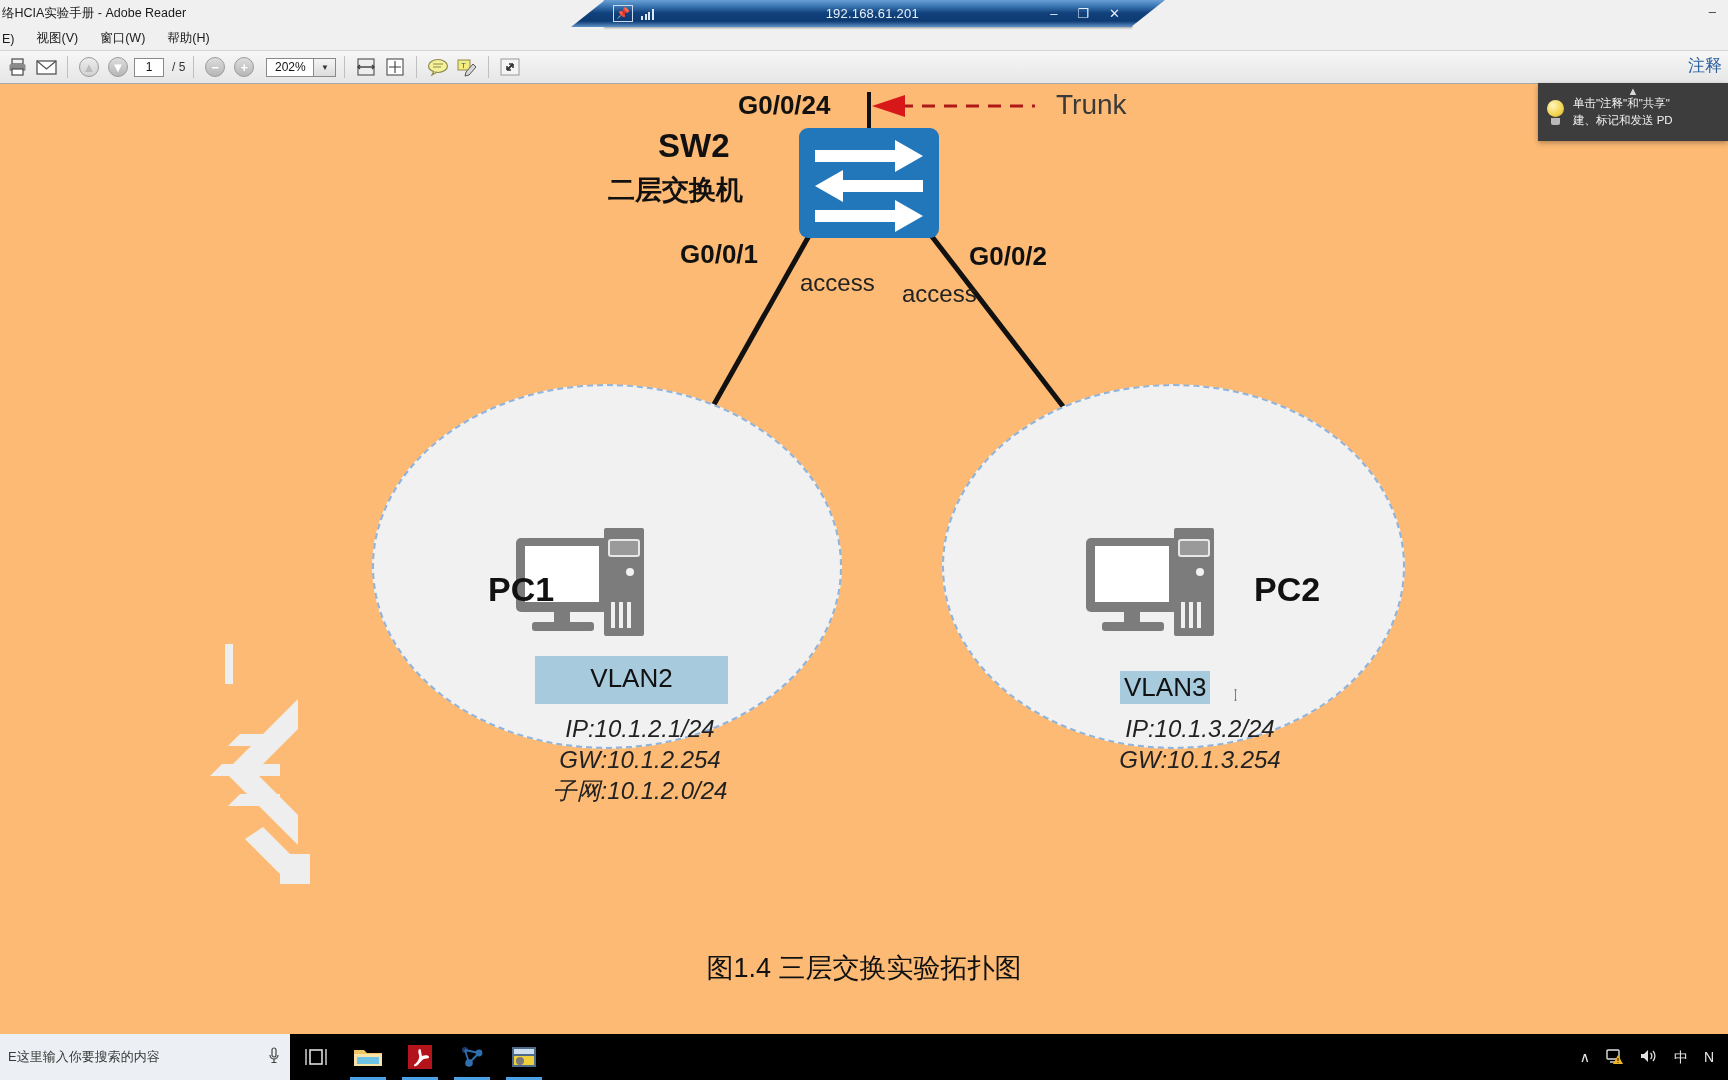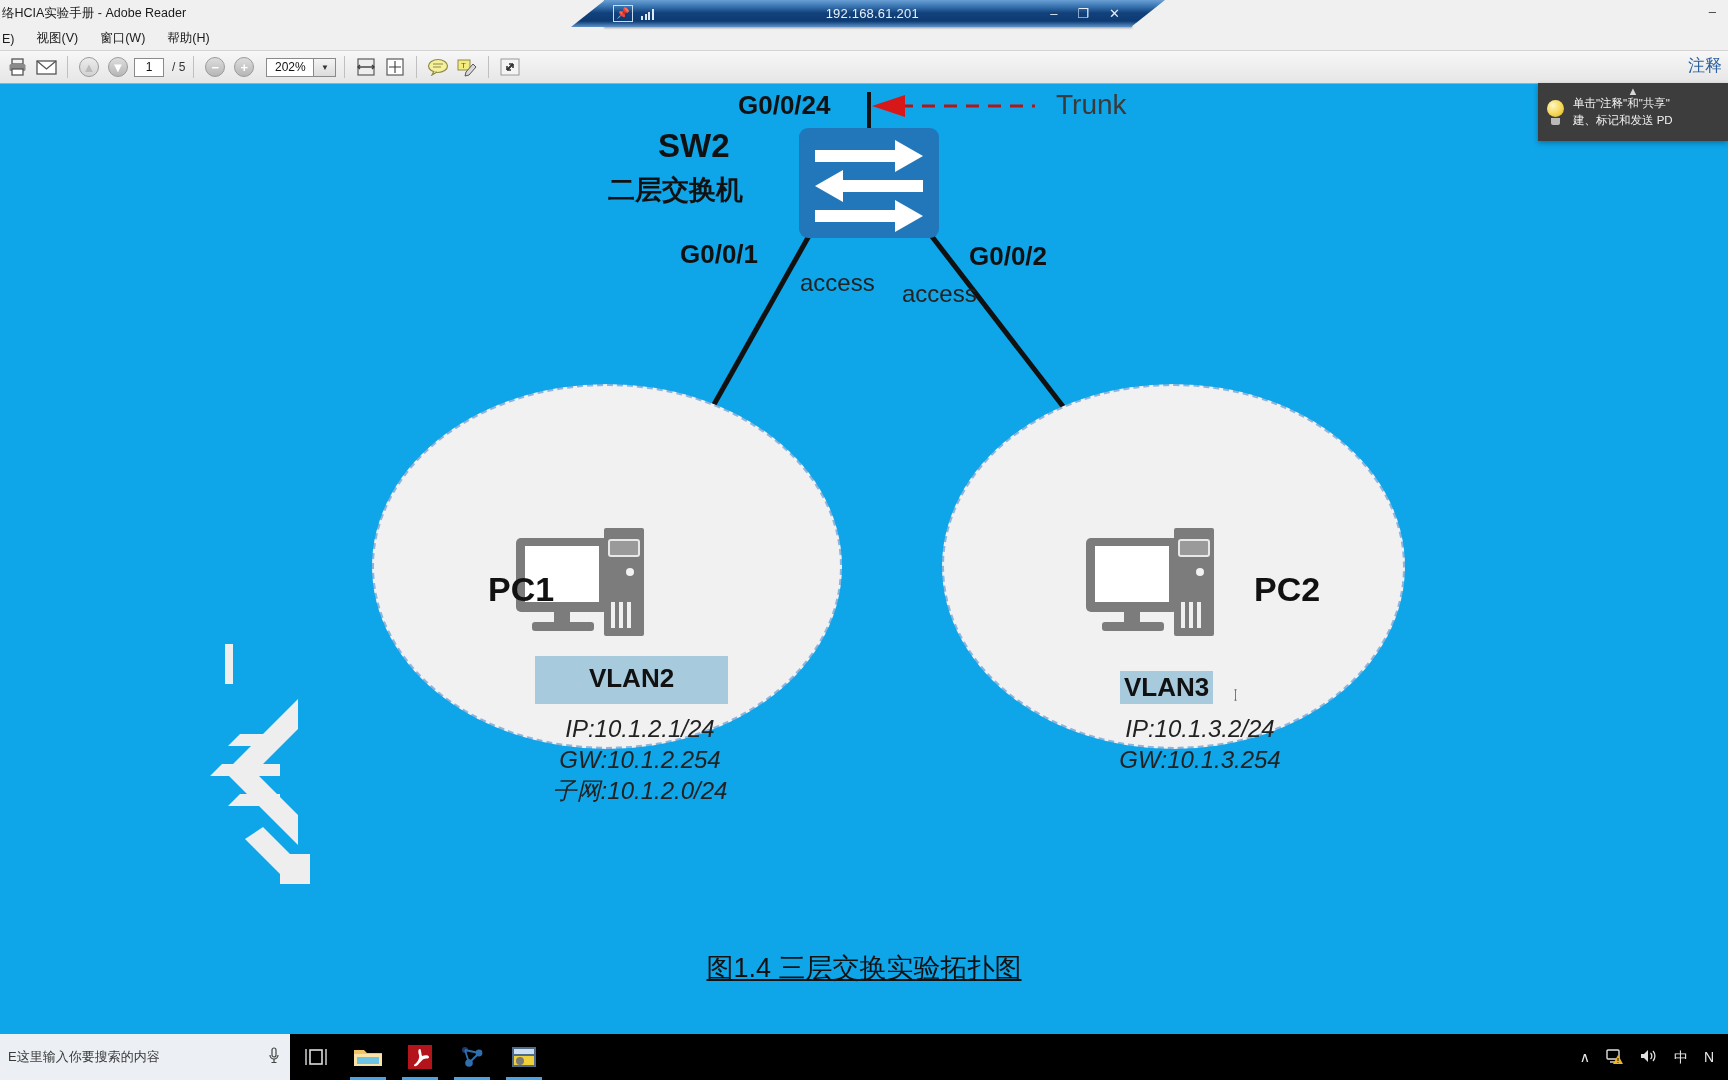--- a/index.html
+++ b/index.html
@@ -116,21 +116,21 @@
   }
   .bulb .base {
     width:9px; height:7px; background:#b9b9b9; margin:1px auto 0;
     border-radius:0 0 2px 2px;
   }
   #tooltip .tip-text { font-size:11.5px; line-height:1.45; }
 
   
   #pdf-page {
     position:absolute; left:0; top:84px; width:1728px; height:950px;
-    background:#0ea5e9; overflow:hidden; z-index:5;
+    background:#fdba74; overflow:hidden; z-index:5;
   }
   #watermark {
     position:absolute; left:130px; top:555px; width:210px; height:280px;
     opacity:1; pointer-events:none;
   }
 
   .lbl { position:absolute; white-space:nowrap; color:#111; }
   .lbl.bold { font-weight:bold; }
 
   
@@ -139,30 +139,30 @@
     background:#2277bb; border-radius:9px;
   }
   
   .vlan-ellipse {
     position:absolute; border:2px dashed #8fb4dd; border-radius:50%;
     background:#f1f1f1;
   }
   
   .pc-icon { position:absolute; }
   .vlan-tag {
-    position:absolute; font-size:26px; font-weight:bold; color:#111;
+    position:absolute; font-size:26px; font-weight:normal; color:#111;
     background:#a8cadd; padding:2px 6px; white-space:nowrap;
   }
   .ipinfo {
     position:absolute; font-size:24px; color:#222; text-align:center;
     white-space:nowrap; line-height:1.29;font-style:italic;
   }
   #fig-caption {
     position:absolute; left:0; top:866px; width:1728px; text-align:center;
-    font-size:27px; color:#111;text-decoration:underline;
+    font-size:27px; color:#111;
   }
   
   #text-cursor {
     position:absolute; left:1234px; top:599px; width:3px; height:24px;
     z-index:30;
   }
 
   
   #taskbar {
     position:absolute; left:0; bottom:0; width:1728px; height:46px;

